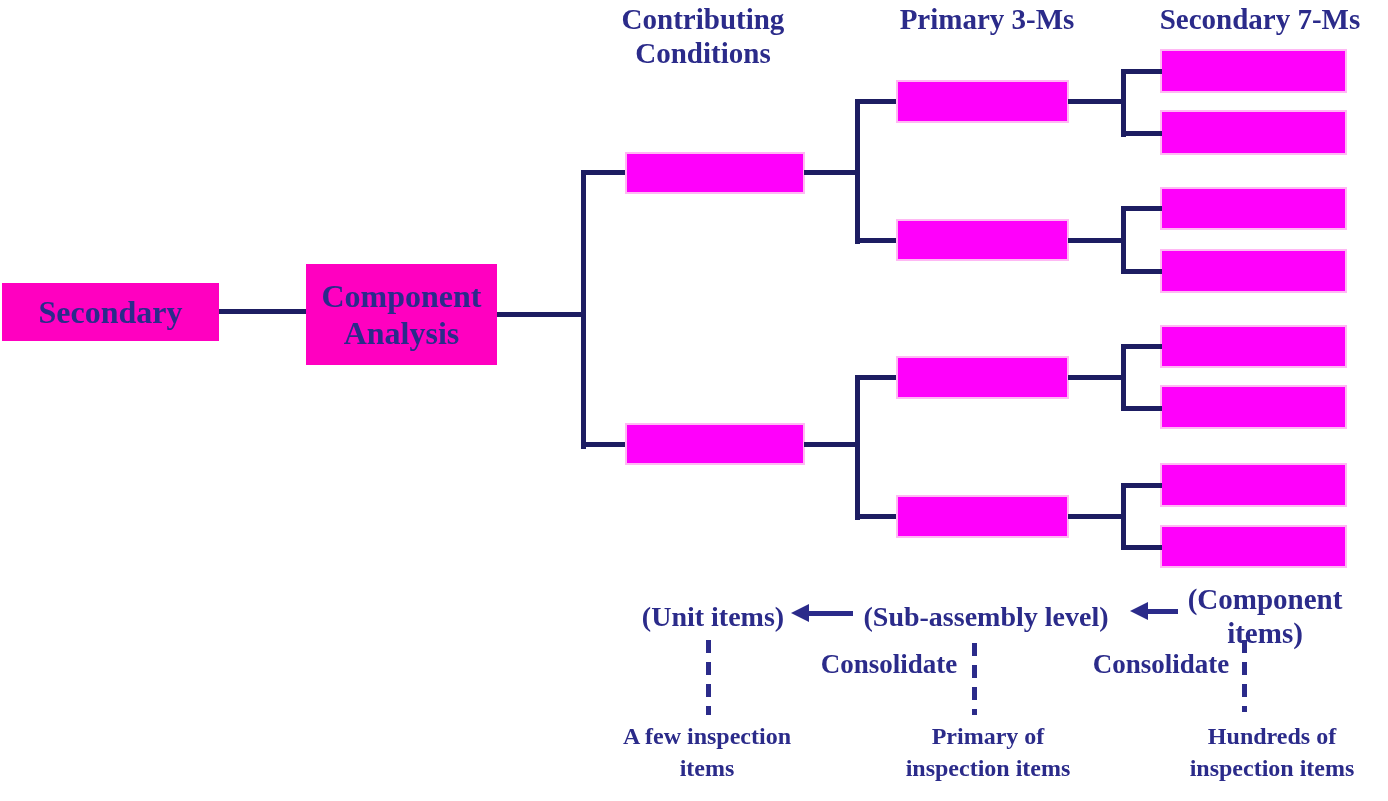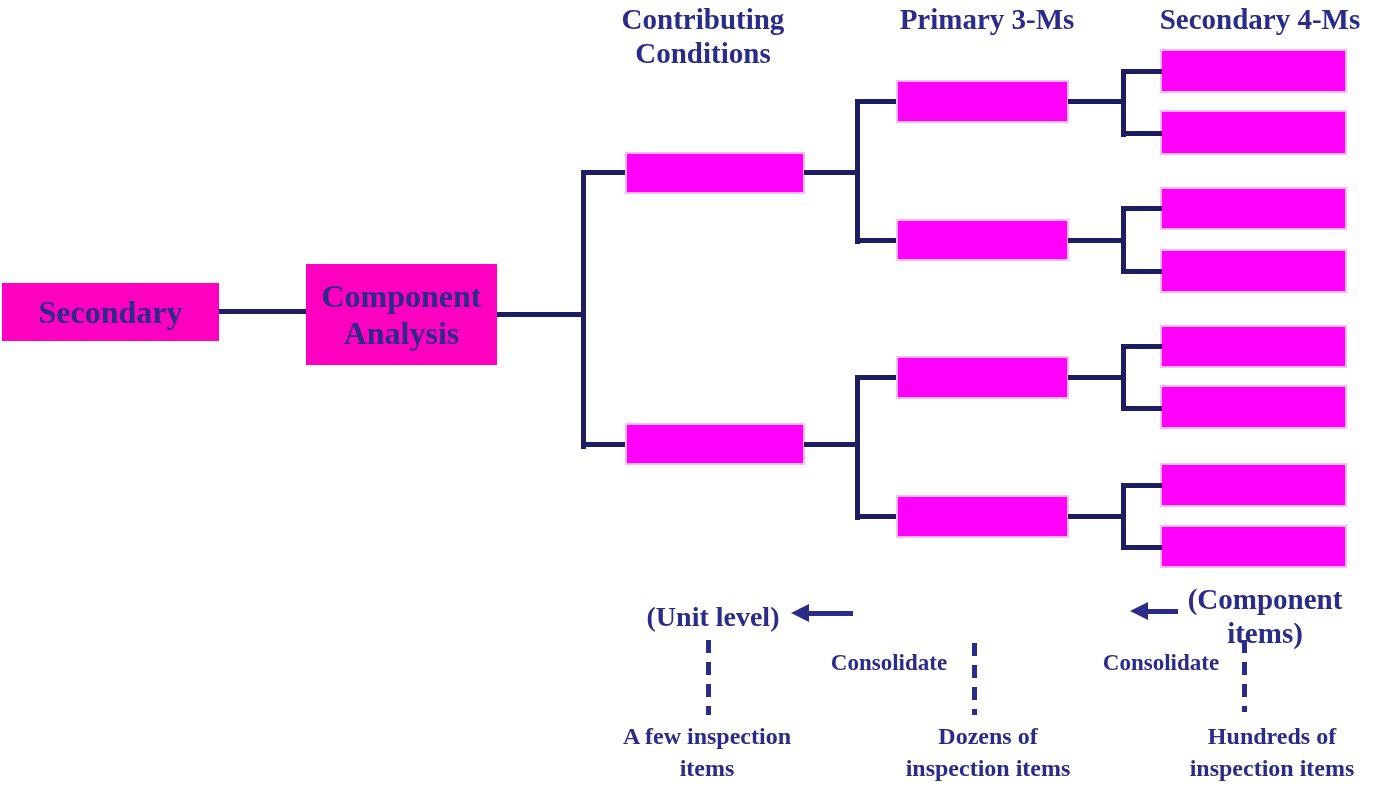--- a/index.html
+++ b/index.html
@@ -22,38 +22,38 @@
   .hline,.vline{background:#1d1d62;}
   .hline{height:5px;}
   .vline{width:5px;}
   
   .dash{
     width:5px;
     background:repeating-linear-gradient(180deg,#2b2b8a 0 13px,transparent 13px 22px);
   }
   .hdr{font-size:29px;}
   .lvl{font-size:28px;}
-  .consol{font-size:23px;}
+  .consol{font-size:27px;}
   .cap{font-size:24px;line-height:1.32;}
   
   .arrow-shaft{height:5px;background:#2b2b8a;}
   .arrow-head{
     width:0;height:0;border-top:9px solid transparent;border-bottom:9px solid transparent;
     border-right:18px solid #2b2b8a;
   }
 </style>
 </head>
 <body>
 
 <div id="canvas">
 
   <div class="abs txt hdr" style="left:568px;top:2px;width:270px;">Contributing
 Conditions</div>
   <div class="abs txt hdr" style="left:862px;top:2px;width:250px;">Primary 3-Ms</div>
-  <div class="abs txt hdr" style="left:1134px;top:2px;width:252px;">Secondary 4-Ms</div>
+  <div class="abs txt hdr" style="left:1134px;top:2px;width:252px;">Secondary 7-Ms</div>
 
   <div class="abs titlebox" style="left:2px;top:283px;width:217px;height:58px;">Secondary</div>
   <div class="abs titlebox" style="left:306px;top:264px;width:191px;height:101px;">Component
 Analysis</div>
 
   <div class="abs node" style="left:625px;top:152px;width:180px;height:42px;"></div>
   <div class="abs node" style="left:625px;top:423px;width:180px;height:42px;"></div>
 
   <div class="abs node" style="left:896px;top:80px;width:173px;height:43px;"></div>
   <div class="abs node" style="left:896px;top:219px;width:173px;height:42px;"></div>
@@ -99,39 +99,40 @@
   <div class="abs hline" style="left:1068px;top:375px;width:57px;"></div>
   <div class="abs vline" style="left:1121px;top:344px;height:67px;"></div>
   <div class="abs hline" style="left:1121px;top:344px;width:41px;"></div>
   <div class="abs hline" style="left:1121px;top:406px;width:41px;"></div>
 
   <div class="abs hline" style="left:1068px;top:514px;width:57px;"></div>
   <div class="abs vline" style="left:1121px;top:483px;height:67px;"></div>
   <div class="abs hline" style="left:1121px;top:483px;width:41px;"></div>
   <div class="abs hline" style="left:1121px;top:545px;width:41px;"></div>
 
-  <div class="abs txt lvl" style="left:613px;top:600px;width:200px;">(Unit level)</div>
+  <div class="abs txt lvl" style="left:613px;top:600px;width:200px;">(Unit items)</div>
 
   <div class="abs arrow-head" style="left:791px;top:604px;"></div>
   <div class="abs arrow-shaft" style="left:806px;top:611px;width:47px;"></div>
 
+  <div class="abs txt lvl" style="left:838px;top:600px;width:296px;">(Sub-assembly level)</div>
 
   <div class="abs arrow-head" style="left:1130px;top:602px;"></div>
   <div class="abs arrow-shaft" style="left:1145px;top:609px;width:33px;"></div>
 
   <div class="abs txt lvl" style="left:1165px;top:582px;width:200px;font-size:29px;">(Component
 items)</div>
 
   <div class="abs dash" style="left:706px;top:640px;height:75px;"></div>
   <div class="abs dash" style="left:972px;top:643px;height:72px;"></div>
   <div class="abs dash" style="left:1242px;top:640px;height:72px;"></div>
 
   <div class="abs txt consol" style="left:814px;top:649px;width:150px;">Consolidate</div>
   <div class="abs txt consol" style="left:1086px;top:649px;width:150px;">Consolidate</div>
 
   <div class="abs txt cap" style="left:572px;top:721px;width:270px;">A few inspection
 items</div>
-  <div class="abs txt cap" style="left:853px;top:721px;width:270px;">Dozens of
+  <div class="abs txt cap" style="left:853px;top:721px;width:270px;">Primary of
 inspection items</div>
   <div class="abs txt cap" style="left:1132px;top:721px;width:280px;">Hundreds of
 inspection items</div>
 
 </div>
 
 </body></html>

